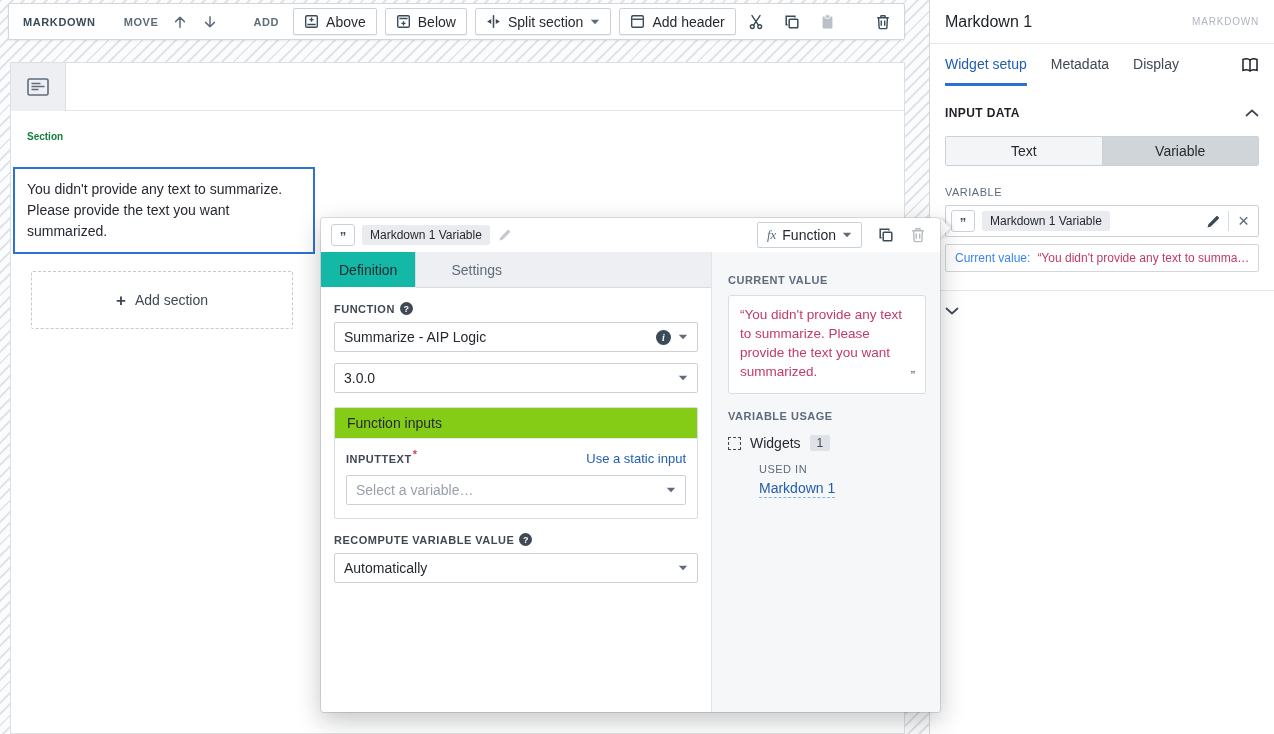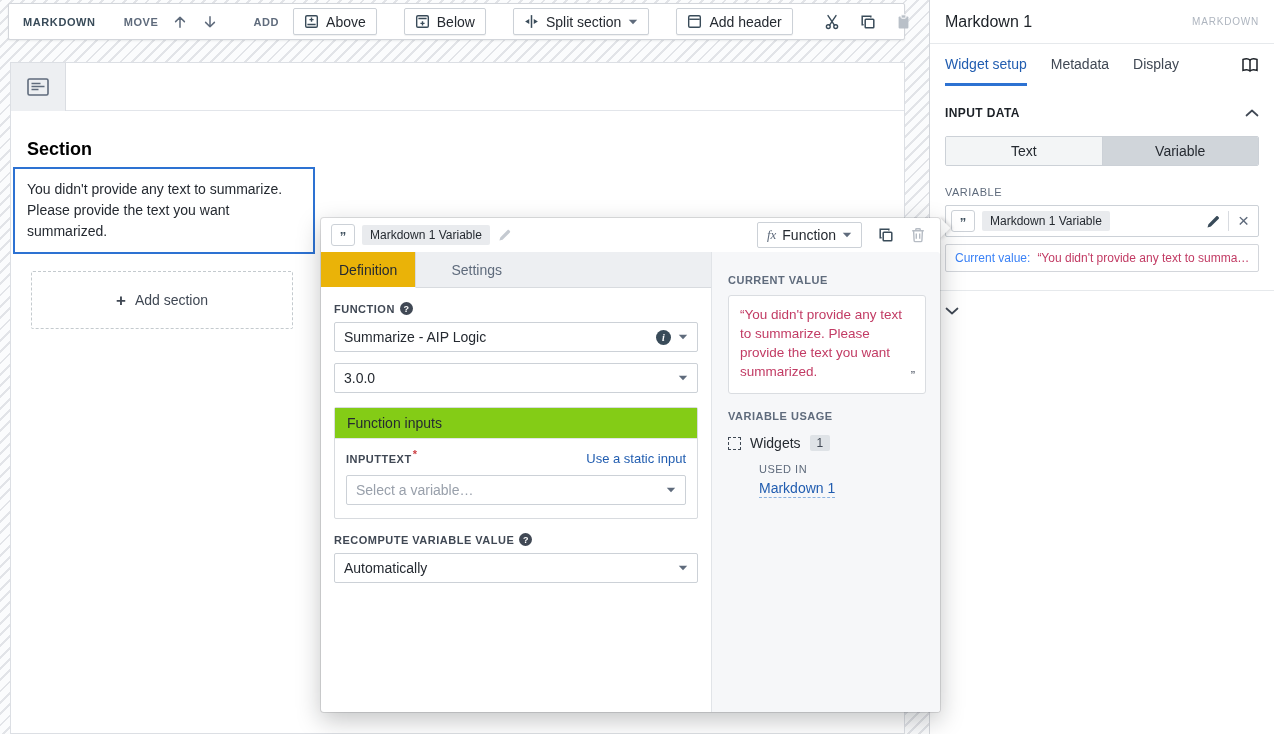--- a/index.html
+++ b/index.html
@@ -19,35 +19,35 @@
     box-shadow:0 1px 2px rgba(17,20,24,.08);
     display:flex; align-items:center; padding:0 14px;
   }
   .tb-label { font-size:11px; font-weight:bold; letter-spacing:.6px; color:#5f6b7c; white-space:nowrap; }
   .tb-label.dark { color:#394b59; }
   .tb-sep { width:1px; height:20px; background:#d8dbe0; margin:0 14px; }
   .icon-btn { background:none; border:none; padding:4px; display:flex; align-items:center; justify-content:center; cursor:pointer; }
   .tb-btn {
     height:27px; background:#fff; border:1px solid #ccd1d7; border-radius:2px;
     box-shadow:0 1px 1px rgba(17,20,24,.06);
-    display:flex; align-items:center; gap:7px; padding:0 10px; margin-right:27px;
+    display:flex; align-items:center; gap:7px; padding:0 10px; margin-right:8px;
     font-family:"Liberation Sans",sans-serif; font-size:14px; color:#252a31; cursor:pointer; white-space:nowrap;
   }
   .tb-spacer { flex:1; }
   .mv { margin:0 3px; }
 
   
   .canvas {
     position:absolute; left:10px; top:62px; width:895px; height:672px;
     background:#fff; border:1px solid #dcdfe4;
   }
   .canvas-header { height:48px; border-bottom:1px solid #e2e5ea; }
   .section-tab { width:55px; height:48px; background:#edeff2; border-right:1px solid #dadde2;
     display:flex; align-items:center; justify-content:center; cursor:pointer; }
-  .section-title { position:absolute; left:16px; top:76px; font-size:18px; font-weight:bold; color:#000000; }
+  .section-title { position:absolute; left:16px; top:68px; font-size:10px; font-weight:bold; color:#15803d; }
   .md-widget {
     position:absolute; left:2px; top:104px; width:302px;
     border:2px solid #2d72d2; background:#fff; padding:10px 12px;
     font-size:14px; line-height:21px; color:#252a31; cursor:pointer;
   }
   .add-section {
     position:absolute; left:20px; top:208px; width:262px; height:58px;
     background:#fff; border:1px dashed #c4cace; border-radius:2px;
     display:flex; align-items:center; justify-content:center; gap:9px;
     font-family:"Liberation Sans",sans-serif; font-size:14px; color:#404854; cursor:pointer;
@@ -102,21 +102,21 @@
   .pop-header { height:34px; display:flex; align-items:center; padding:0 10px; }
   .pencil-light { color:#c5cad1; }
   .fx-btn { height:26px; border:1px solid #ccd1d7; border-radius:2px; background:#fff;
     display:flex; align-items:center; gap:6px; padding:0 9px; cursor:pointer; margin-left:auto; }
   .fx-glyph { font-family:"Liberation Serif",serif; font-style:italic; font-size:13px; color:#5f6b7c; }
   .fx-label { font-size:14px; color:#252a31; }
   .pop-body { flex:1; display:flex; min-height:0; }
   .pop-left { width:391px; display:flex; flex-direction:column; border-right:1px solid #e1e4e8; }
   .pop-tabs { height:36px; background:#edeff2; display:flex; border-bottom:1px solid #d8dbdf; }
   .pop-tab { display:flex; align-items:center; justify-content:center; font-size:14px; color:#5f6b7c; cursor:pointer; padding:0 35px; }
-  .pop-tab.active { background:#eab308; color:#252a31; padding:0 18px; border-right:1px solid #d8dbdf; margin-bottom:-1px; border-bottom:1px solid #fff; }
+  .pop-tab.active { background:#14b8a6; color:#252a31; padding:0 18px; border-right:1px solid #d8dbdf; margin-bottom:-1px; border-bottom:1px solid #fff; }
   .pop-content { flex:1; padding:14px 13px 0 13px; }
   .field-label-row { display:flex; align-items:center; gap:5px; }
   .field-label { font-size:11px; font-weight:bold; letter-spacing:.5px; color:#404854; }
   .req { color:#cd4246; font-size:11px; vertical-align:super; line-height:0; margin-left:1px; }
   .help-circle { width:13px; height:13px; border-radius:50%; background:#404854; color:#fff;
     font-size:9px; font-weight:bold; display:inline-flex; align-items:center; justify-content:center; cursor:pointer; }
   .info-circle { width:15px; height:15px; border-radius:50%; background:#394b59; color:#fff;
     font-size:10px; font-weight:bold; font-family:"Liberation Serif",serif; font-style:italic;
     display:inline-flex; align-items:center; justify-content:center; cursor:pointer; }
   .select { margin-top:7px; height:30px; border:1px solid #ccd1d7; border-radius:2px; background:#fff;

